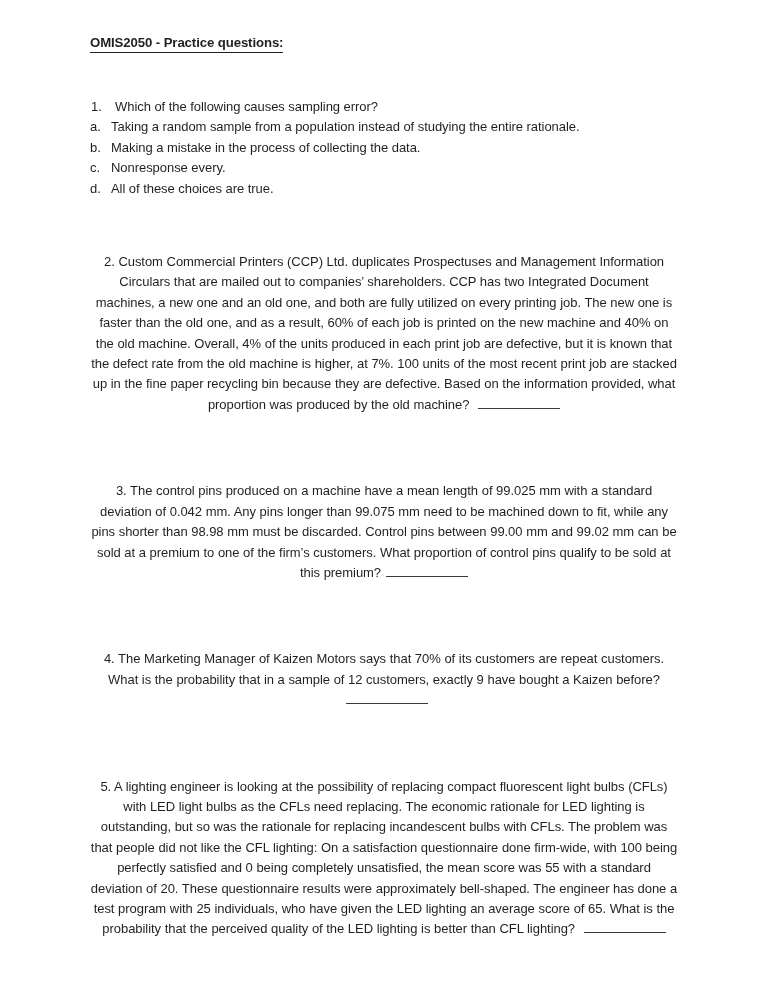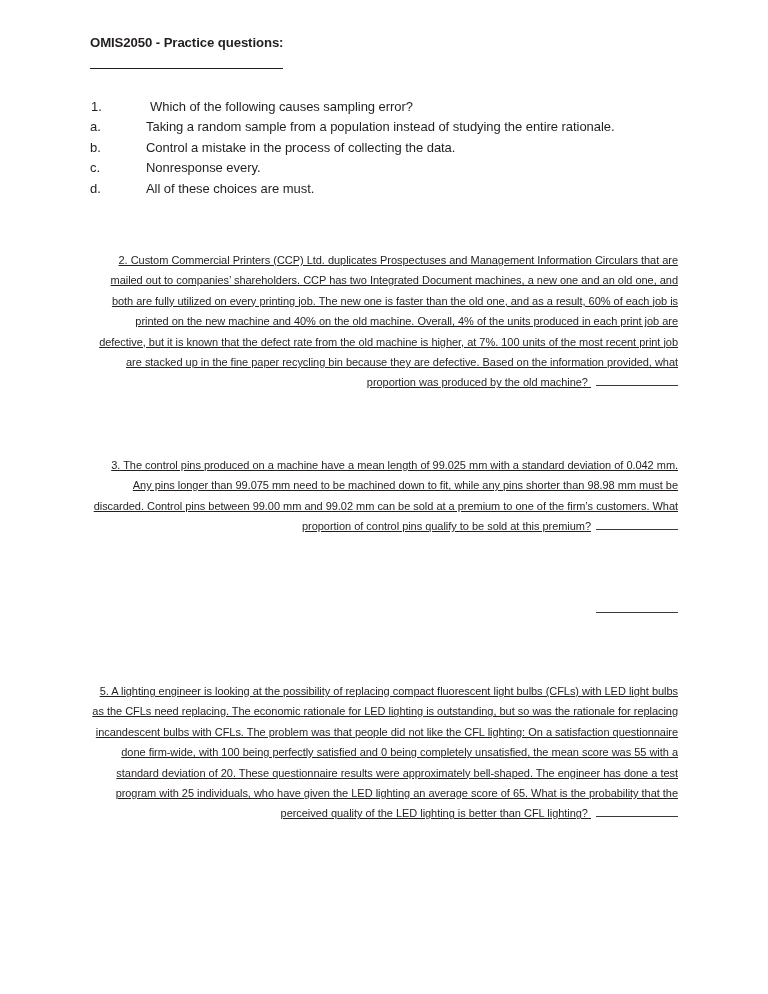--- a/index.html
+++ b/index.html
@@ -34,31 +34,30 @@
   .doc-title {
     font-size: 13.2px;
     font-weight: bold;
     line-height: 17px;
     letter-spacing: -0.1px;
     margin: 0 0 0 0;
     white-space: nowrap;
   }
   .doc-title span.t {
     border-bottom: 1.3px solid #231f20;
-    padding-bottom: 18px;
+    padding-bottom: 2px;
   }
 
   
   .qblock {
-    font-size: 11px;
+    font-size: 13px;
     line-height: 20.4px;
     letter-spacing: -0.05px;
-    text-align: right;
+    text-align: center;
     word-spacing: 0.1px;
-    text-decoration: underline;
   }
 
   
   .q-list {
     margin: 0;
     padding: 0;
     list-style: none;
   }
   .q-list li {
     position: relative;
@@ -76,21 +75,20 @@
     text-align: left;
   }
   .q-list li.numbered {
     padding-left: 25px;
   }
   .q-list li.numbered .marker {
     left: 1px;
   }
   .q-list li .itemtext {
     display: block;
-    margin-left: 35px;
   }
 
   
   .gap-title { height: 46px; }
   .gap-para  { height: 40px; }
 
   
   .blank {
     display: inline-block;
     border-bottom: 1.2px solid #3a3a3a;
@@ -114,42 +112,42 @@
       <li class="numbered">
         <span class="marker">1.</span>
         <span class="itemtext">Which of the following causes sampling error?</span>
       </li>
       <li>
         <span class="marker">a.</span>
         <span class="itemtext">Taking a random sample from a population instead of studying the entire rationale.</span>
       </li>
       <li>
         <span class="marker">b.</span>
-        <span class="itemtext">Control a mistake in the process of collecting the data.</span>
+        <span class="itemtext">Making a mistake in the process of collecting the data.</span>
       </li>
       <li>
         <span class="marker">c.</span>
         <span class="itemtext">Nonresponse every.</span>
       </li>
       <li>
         <span class="marker">d.</span>
-        <span class="itemtext">All of these choices are must.</span>
+        <span class="itemtext">All of these choices are true.</span>
       </li>
     </ul>
 
     <div class="gap-para"></div>
 
     <p class="qblock"><span>2. Custom Commercial Printers (CCP) Ltd. duplicates Prospectuses and Management Information Circulars that are mailed out to companies’ shareholders.  CCP has two Integrated Document machines, a new one and an old one, and both are fully utilized on every printing job. The new one is faster than the old one, and as a result, 60% of each job is printed on the new machine and 40% on the old machine.  Overall, 4% of the units produced in each print job are defective, but it is known that the defect rate from the old machine is higher, at 7%. 100 units of the most recent print job are stacked up in the fine paper recycling bin because they are defective.  Based on the information provided, what proportion was produced by the old machine? </span><span class="blank"></span></p>
 
     <div class="gap-para"></div>
 
     <p class="qblock"><span>3. The control pins produced on a machine have a mean length of 99.025 mm with a standard deviation of 0.042 mm.  Any pins longer than 99.075 mm need to be machined down to fit, while any pins shorter than 98.98 mm must be discarded. Control pins between 99.00 mm and 99.02 mm can be sold at a premium to one of the firm’s customers.  What proportion of control pins qualify to be sold at this premium?</span><span class="blank"></span></p>
 
     <div class="gap-para"></div>
 
-    <p class="qblock"><span class="blank"></span></p>
+    <p class="qblock"><span>4. The Marketing Manager of Kaizen Motors says that 70% of its customers are repeat customers.  What is the probability that in a sample of 12 customers, exactly 9 have bought a Kaizen before? </span><span class="blank"></span></p>
 
     <div class="gap-para"></div>
 
     <p class="qblock"><span>5. A lighting engineer is looking at the possibility of replacing compact fluorescent light bulbs (CFLs) with LED light bulbs as the CFLs need replacing.  The economic rationale for LED lighting is outstanding, but so was the rationale for replacing incandescent bulbs with CFLs.  The problem was that people did not like the CFL lighting:  On a satisfaction questionnaire done firm-wide, with 100 being perfectly satisfied and 0 being completely unsatisfied, the mean score was 55 with a standard deviation of 20.  These questionnaire results were approximately bell-shaped.  The engineer has done a test program with 25 individuals, who have given the LED lighting an average score of 65. What is the probability that the perceived quality of the LED lighting is better than CFL lighting? </span><span class="blank"></span></p>
 
   </div>
 </div>
 
 </body></html>

